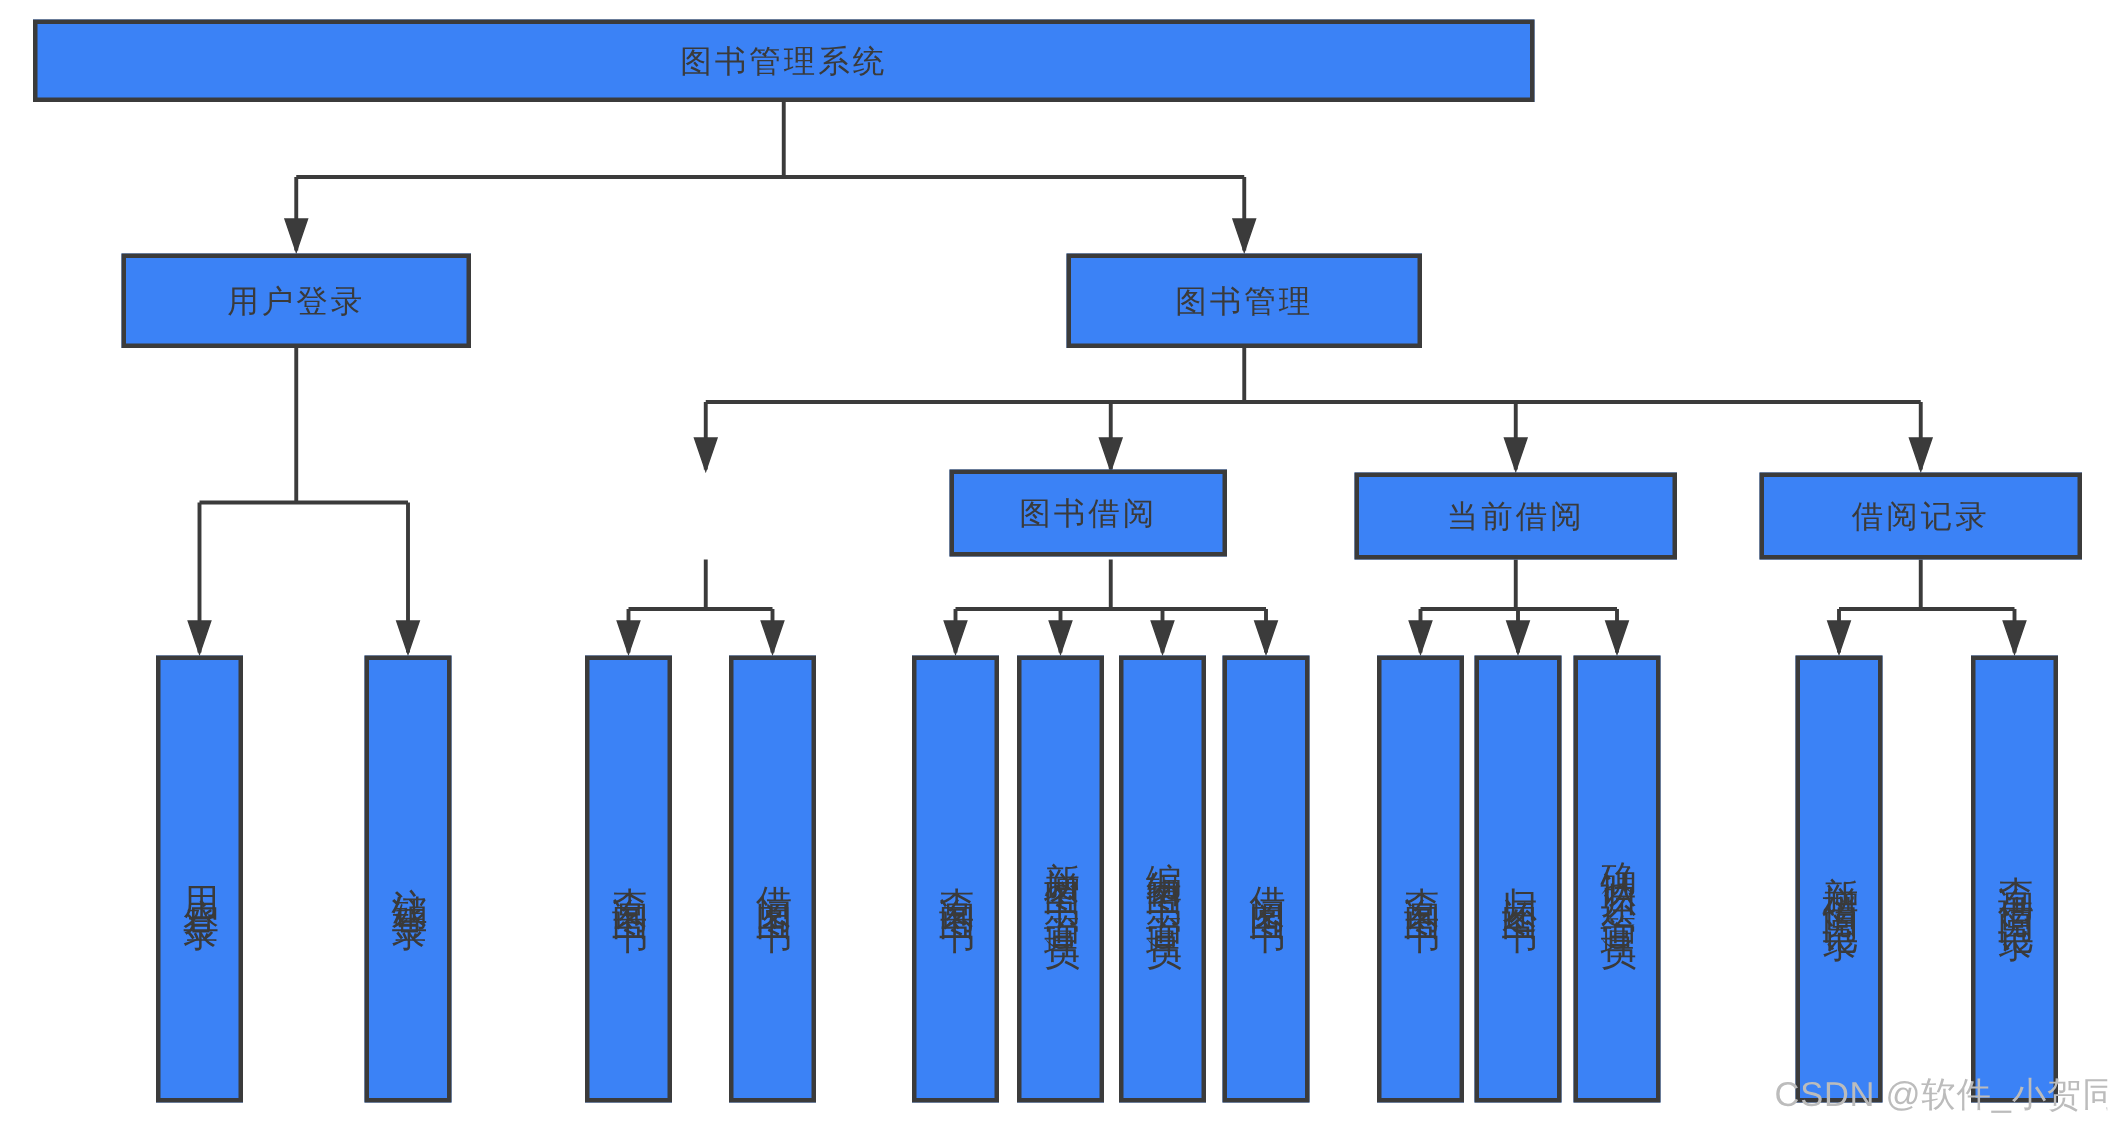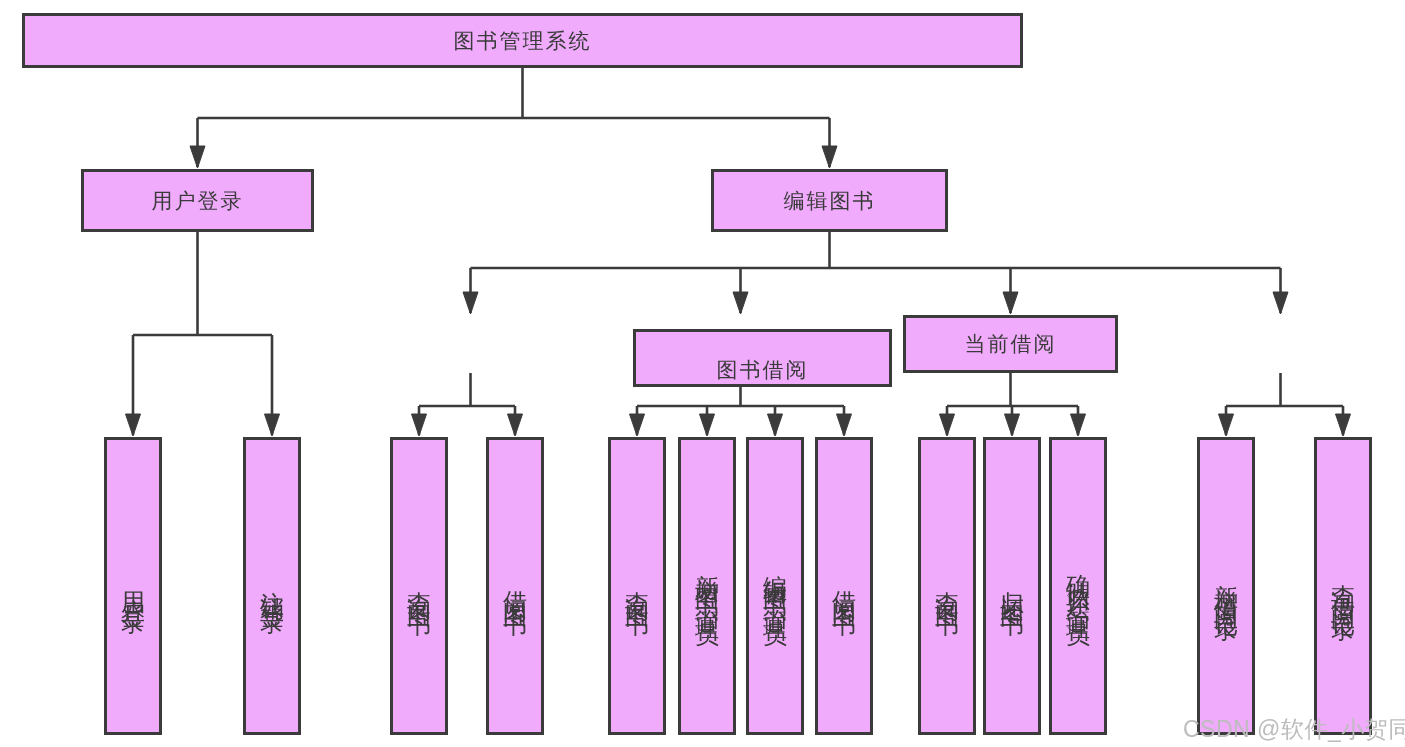--- a/index.html
+++ b/index.html
@@ -4,21 +4,21 @@
 <style>
   html,body{margin:0;padding:0;background:#ffffff;}
   .stage{
     position:relative;width:1405px;height:747px;background:#ffffff;
     font-family:"Liberation Sans","DejaVu Sans",sans-serif;color:#3a3a3a;overflow:hidden;
   }
   .wires{position:absolute;left:0;top:0;}
   .wires path{stroke:#3b3b3b;stroke-width:2.6;fill:none;}
   .wires polygon{fill:#3b3b3b;stroke:#3b3b3b;stroke-width:1;}
   .box{
-    position:absolute;background:#f0abfc;border:3px solid #3b3b3b;
+    position:absolute;background:#3b82f6;border:3px solid #3b3b3b;
     box-sizing:border-box;display:flex;align-items:center;justify-content:center;
   }
   .h{font-size:21px;letter-spacing:2px;white-space:nowrap;}
   .v span{
     writing-mode:vertical-rl;text-orientation:mixed;
     font-size:24px;letter-spacing:7px;line-height:1;
   }
   .watermark{
     position:absolute;left:1183px;top:714px;z-index:5;
     font-size:23px;color:#bcbcbc;letter-spacing:0.5px;white-space:nowrap;
@@ -106,28 +106,31 @@
   </svg>
 
   <div class="box h" style="left:22px;top:13px;width:1001px;height:55px;">
     <span>图书管理系统</span>
   </div>
 
   <div class="box h" style="left:81px;top:169px;width:233px;height:63px;">
     <span>用户登录</span>
   </div>
   <div class="box h" style="left:711px;top:169px;width:237px;height:63px;">
-    <span>编辑图书</span>
+    <span>图书管理</span>
   </div>
 
-  <div class="box h" style="left:633px;top:329px;width:259px;height:58px;align-items:flex-end;">
+  <div class="box h" style="left:633px;top:313px;width:185px;height:58px;">
     <span>图书借阅</span>
   </div>
   <div class="box h" style="left:903px;top:315px;width:215px;height:58px;text-align:center;">
     <span>当前借阅</span>
+  </div>
+  <div class="box h" style="left:1173px;top:315px;width:215px;height:58px;">
+    <span>借阅记录</span>
   </div>
 
   <div class="box v" style="left:104px;top:437px;width:58px;height:298px;">
     <span>用户登录</span>
   </div>
   <div class="box v" style="left:243px;top:437px;width:58px;height:298px;">
     <span>注销登录</span>
   </div>
 
   <div class="box v" style="left:390px;top:437px;width:58px;height:298px;">

